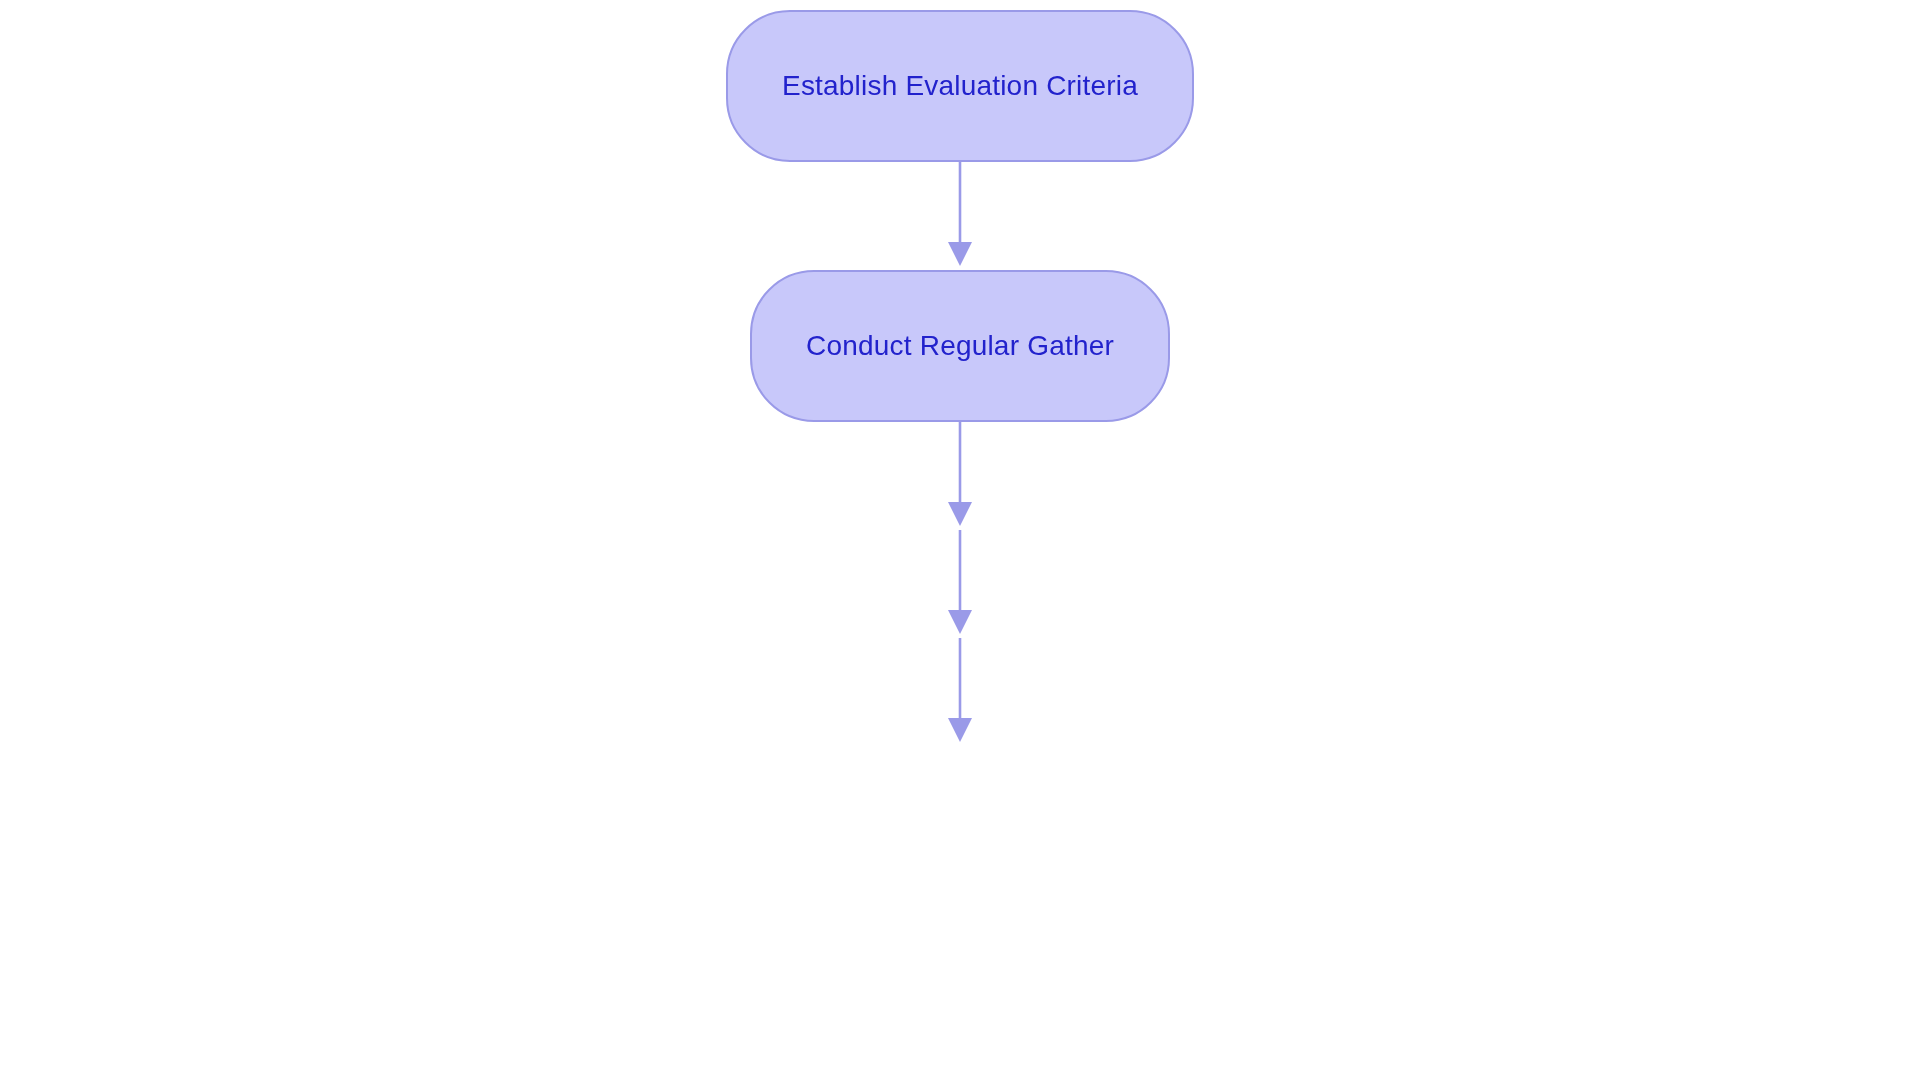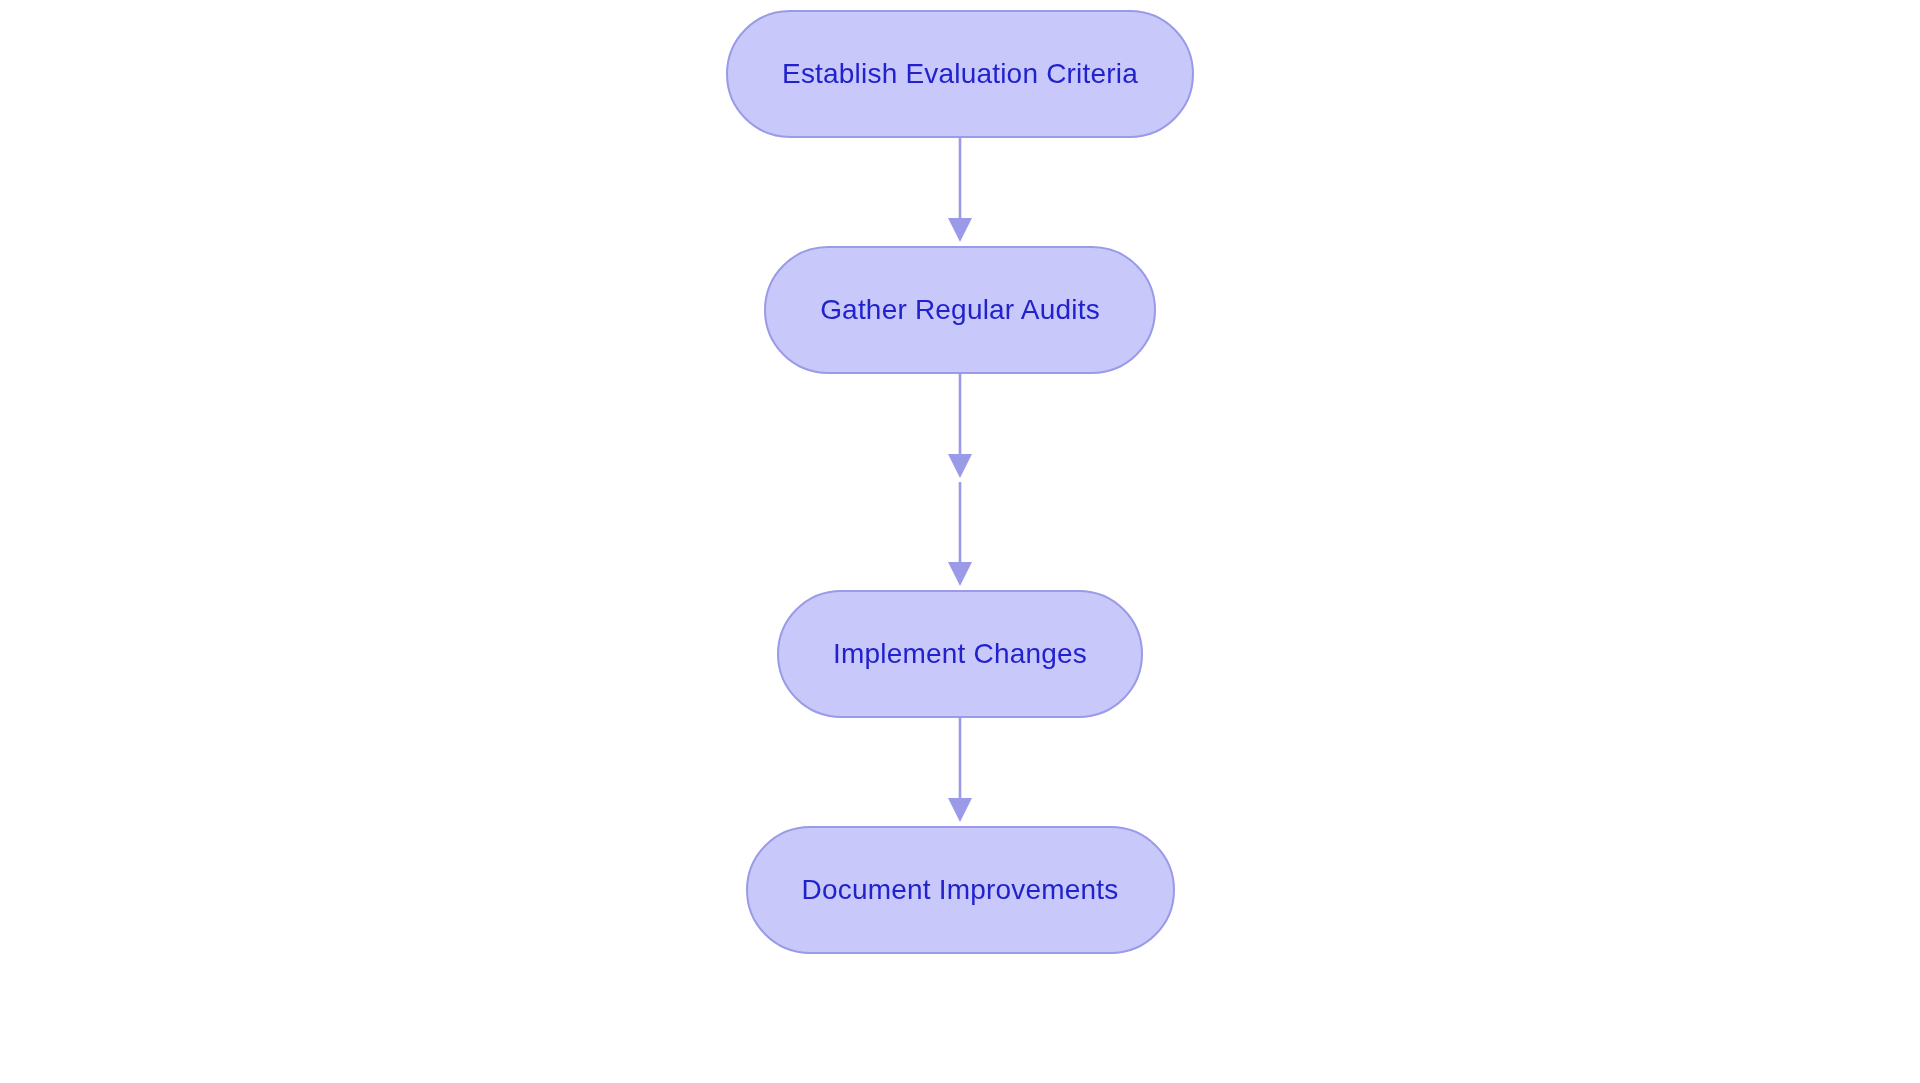--- a/index.html
+++ b/index.html
@@ -30,21 +30,21 @@
     width: 1920px;
     height: 1083px;
     display: flex;
     flex-direction: column;
     align-items: center;
   }
 
   
   .flow-node {
     position: relative;
-    height: 128px;
+    height: 152px;
     min-width: 120px;
     border: 2px solid #9a9ae8;
     background: #c8c8fa;
     border-radius: 64px;
     display: flex;
     align-items: center;
     justify-content: center;
     padding: 0 54px;
     flex: 0 0 auto;
   }
@@ -98,47 +98,41 @@
     </div>
 
     <div class="flow-connector">
       <svg viewBox="0 0 40 108" xmlns="http://www.w3.org/2000/svg">
         <line class="connector-line" x1="20" y1="0" x2="20" y2="88"></line>
         <polygon class="connector-head" points="20,104 8,80 32,80"></polygon>
       </svg>
     </div>
 
     <div class="flow-node">
-      <span class="flow-node-label">Gather Regular Audits</span>
+      <span class="flow-node-label">Conduct Regular Gather</span>
     </div>
 
     <div class="flow-connector">
       <svg viewBox="0 0 40 108" xmlns="http://www.w3.org/2000/svg">
         <line class="connector-line" x1="20" y1="0" x2="20" y2="88"></line>
         <polygon class="connector-head" points="20,104 8,80 32,80"></polygon>
       </svg>
     </div>
 
 
     <div class="flow-connector">
       <svg viewBox="0 0 40 108" xmlns="http://www.w3.org/2000/svg">
         <line class="connector-line" x1="20" y1="0" x2="20" y2="88"></line>
         <polygon class="connector-head" points="20,104 8,80 32,80"></polygon>
       </svg>
     </div>
 
-    <div class="flow-node">
-      <span class="flow-node-label">Implement Changes</span>
-    </div>
 
     <div class="flow-connector">
       <svg viewBox="0 0 40 108" xmlns="http://www.w3.org/2000/svg">
         <line class="connector-line" x1="20" y1="0" x2="20" y2="88"></line>
         <polygon class="connector-head" points="20,104 8,80 32,80"></polygon>
       </svg>
     </div>
 
-    <div class="flow-node">
-      <span class="flow-node-label">Document Improvements</span>
-    </div>
 
   </div>
 </div>
 
 </body></html>

